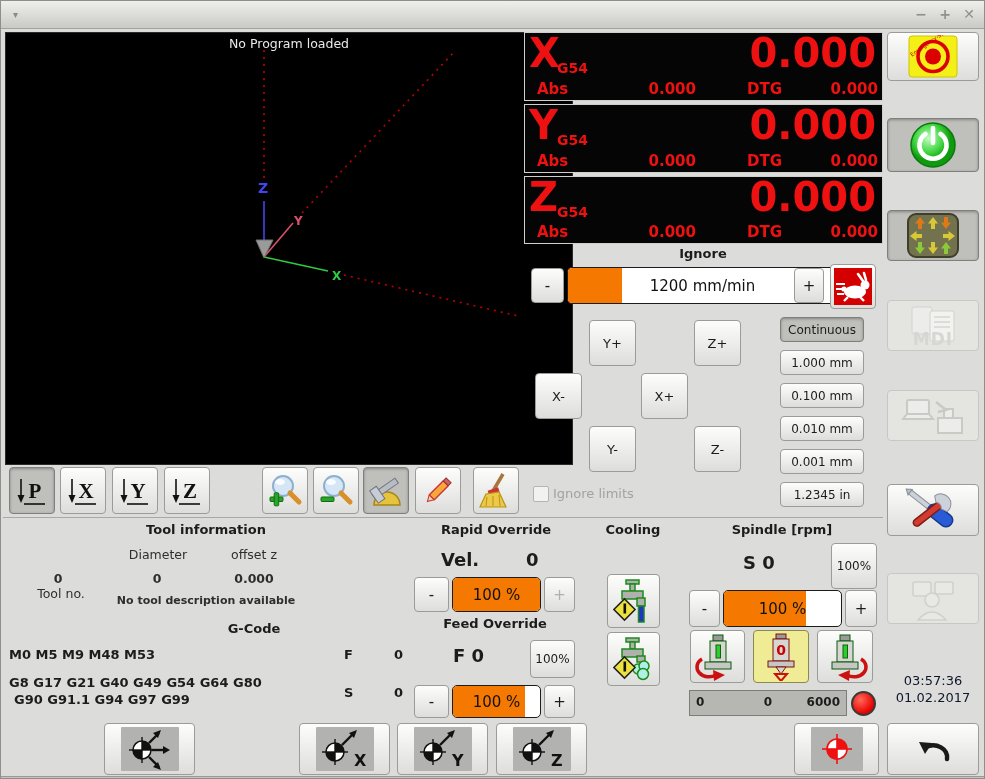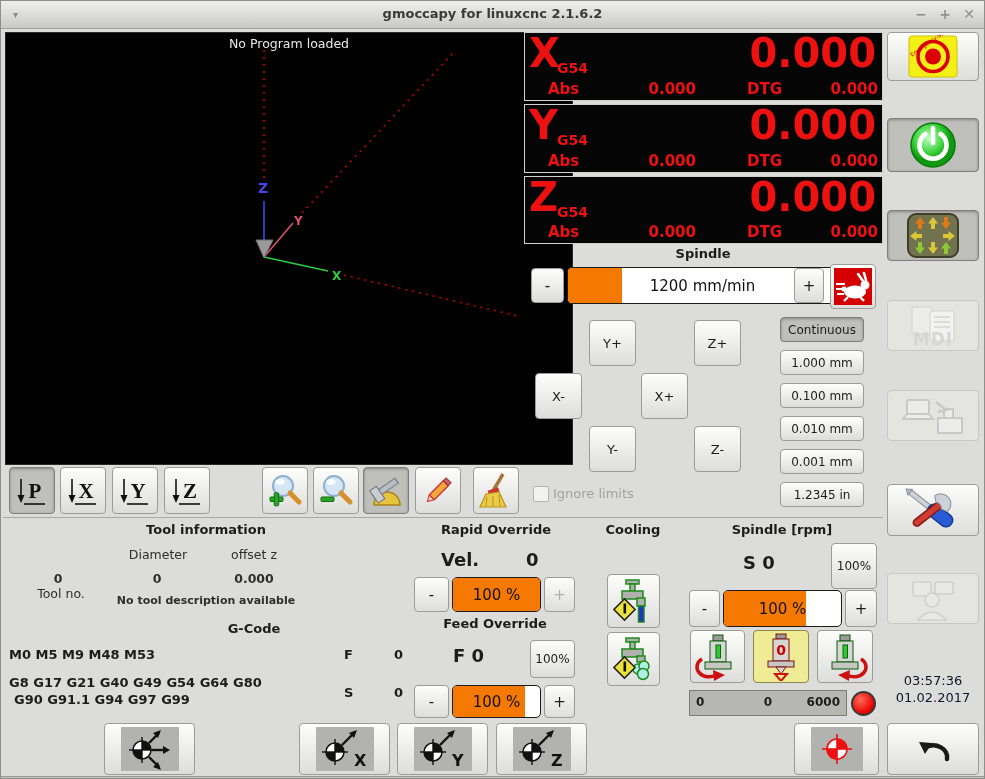--- a/index.html
+++ b/index.html
@@ -25,21 +25,21 @@
   
   .preview{position:absolute;left:4px;top:31px;width:568px;height:433px;background:#000;border:1px solid #2a2a2a;box-sizing:border-box;}
   .preview .msg{position:absolute;left:0;right:0;top:3px;text-align:center;font-size:12.5px;color:#e8e8e8;}
   
   .dro-panel{position:absolute;left:523px;width:359px;height:69px;background:#050505;
     border:1px solid #cfcfcb;box-sizing:border-box;color:#ee1111;}
   .dro-letter{position:absolute;left:4px;top:0px;font-size:40px;font-weight:bold;line-height:40px;letter-spacing:-2px;}
   .dro-system{position:absolute;left:32px;top:27px;font-size:14px;font-weight:bold;}
   .dro-value{position:absolute;right:6px;top:0px;font-size:40px;font-weight:bold;line-height:40px;}
   .dro-bottom{position:absolute;left:0;right:0;bottom:2px;height:17px;font-size:15px;font-weight:bold;line-height:17px;}
-  .dro-abs-l{position:absolute;left:23px;}  .dro-abs-v{position:absolute;right:186px;}
+  .dro-abs-l{position:absolute;left:12px;}  .dro-abs-v{position:absolute;right:186px;}
   .dro-dtg-l{position:absolute;left:202px;margin-left:20px;} .dro-dtg-v{position:absolute;right:4px;}
   
   .slider{position:absolute;background:#fff;border:1px solid #1c1c1c;border-radius:5px;overflow:hidden;box-sizing:border-box;}
   .slider .fill{position:absolute;left:0;top:0;bottom:0;background:#f57900;}
   .slider .s-label{position:absolute;left:0;width:100%;top:50%;transform:translateY(-52%);
     text-align:center;font-size:15px;color:#111;}
   
   .sec-title{position:absolute;transform:translateX(-50%);font-size:13px;font-weight:bold;white-space:nowrap;}
   .lblc{position:absolute;transform:translateX(-50%);font-size:12.5px;color:#2e2e2c;white-space:nowrap;}
   .lblc.b{font-weight:bold;}
@@ -56,21 +56,20 @@
   .icon-patch{background:#b2b2b0;display:flex;align-items:center;justify-content:center;border-radius:1px;}
   .clock{position:absolute;transform:translateX(-50%);font-size:13px;color:#0f172a;white-space:nowrap;}
 </style>
 </head>
 <body>
 
 <div id="app">
 
   <div class="titlebar">
     <span class="win-menu">▾</span>
-    <span class="title">gmoccapy for linuxcnc  2.1.6.2</span>
     <span class="win-ctl" style="right:54px;">−</span>
     <span class="win-ctl" style="right:30px;">+</span>
     <span class="win-ctl" style="right:6px;">✕</span>
   </div>
 
   <div class="preview">
     <div class="msg">No Program loaded</div>
     <svg width="514" height="431" viewBox="0 0 514 431">
 
       <line x1="258" y1="145" x2="258" y2="16" stroke="#c00000" stroke-width="1.6" stroke-dasharray="2,5"></line>
@@ -197,21 +196,21 @@
     <span class="dro-system">G54</span>
     <span class="dro-value">0.000</span>
     <div class="dro-bottom">
       <span class="dro-abs-l">Abs</span>
       <span class="dro-abs-v">0.000</span>
       <span class="dro-dtg-l">DTG</span>
       <span class="dro-dtg-v">0.000</span>
     </div>
   </div>
 
-  <div class="sec-title" style="left:702px;top:245px;">Spindle</div>
+  <div class="sec-title" style="left:702px;top:245px;">Ignore</div>
   <div class="btn" style="left:530px;top:267px;width:33px;height:35px;font-size:15px;">-</div>
   <div class="slider" style="left:566px;top:266px;width:271px;height:37px;border-width:1.5px;">
     <div class="fill" style="width: 20%;"></div>
     <div class="s-label">1200 mm/min</div>
   </div>
   <div class="btn" style="left:793px;top:267px;width:30px;height:35px;font-size:15px;">+</div>
   <div class="btn" style="left:829px;top:263px;width:46px;height:45px;padding:2px;">
     <svg width="38" height="37">
       <rect x="0" y="0" width="38" height="37" fill="#d40000"></rect>
       <line x1="2" y1="16" x2="11" y2="16" stroke="#fff" stroke-width="2"></line>

